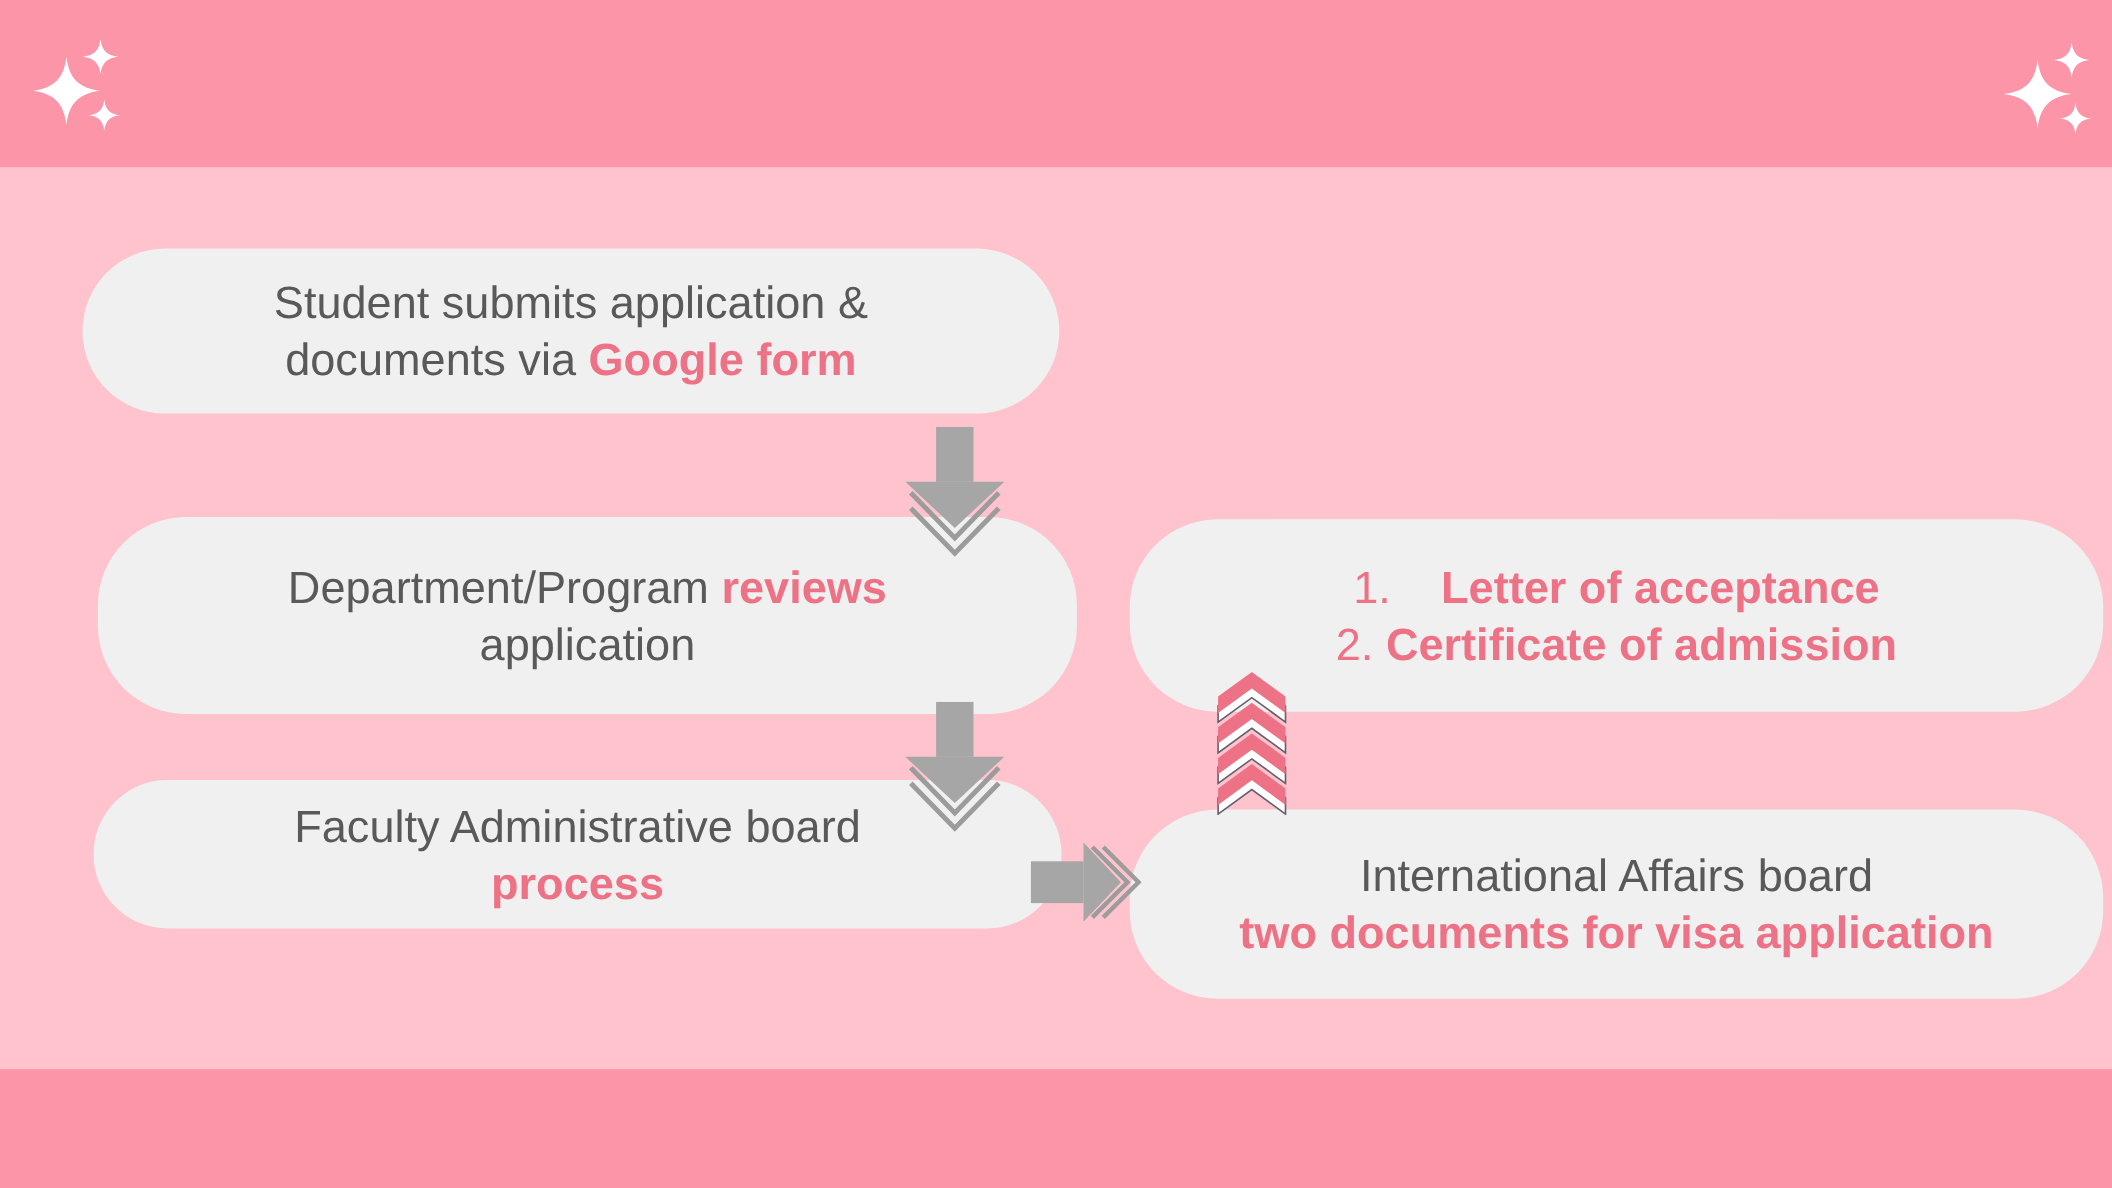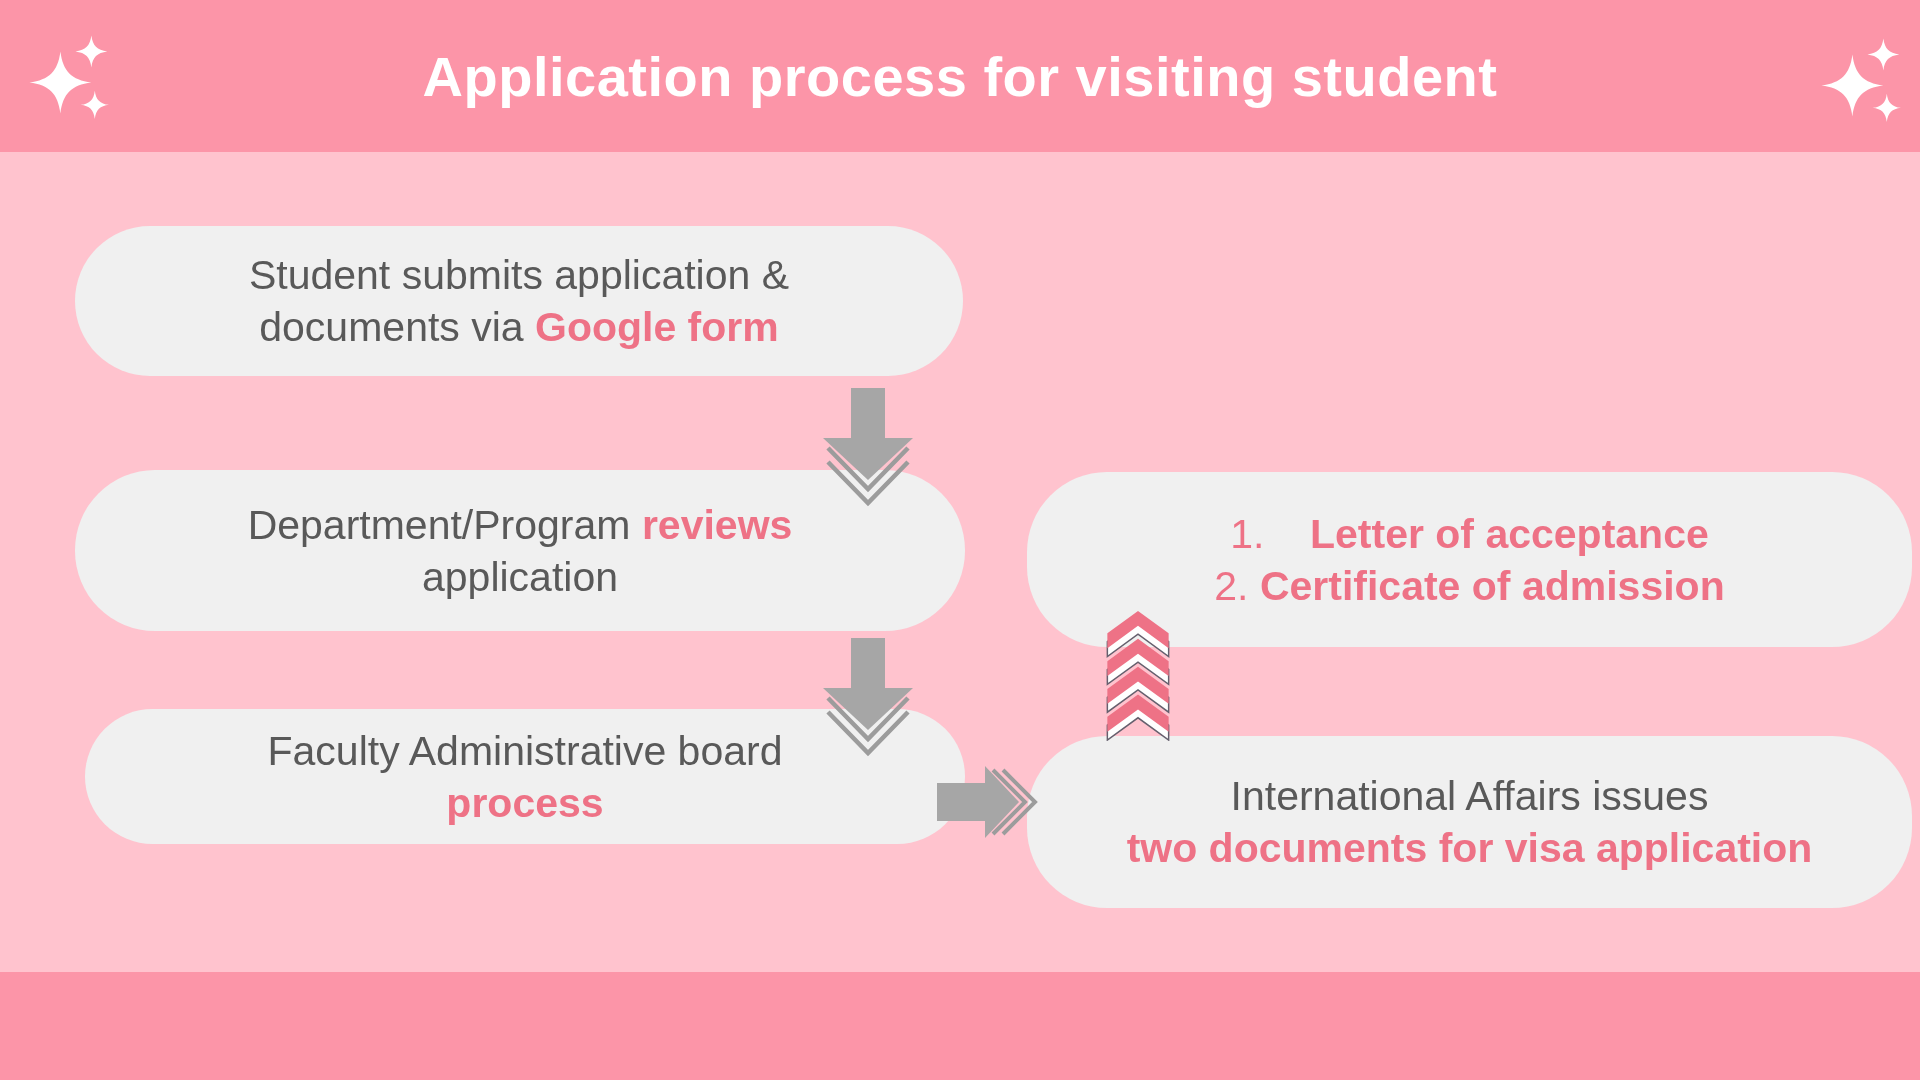--- a/index.html
+++ b/index.html
@@ -46,21 +46,21 @@
     color:var(--text-gray);
     font-size:41px;
     line-height:52px;
     text-align:center;
     z-index:1;
   }
   .box .accent{color:var(--accent-pink);margin-top:48px;}
   .box .bold{font-weight:bold;}
 
   #box-step1{left:75px;top:226px;width:888px;height:150px;}
-  #box-step2{left:75px;top:470px;width:890px;height:161px;text-align:center;}
+  #box-step2{left:89px;top:470px;width:890px;height:179px;text-align:center;}
   #box-step3{left:85px;top:709px;width:880px;height:135px;}
   #box-docs {left:1027px;top:472px;width:885px;height:175px;}
   #box-issue{left:1027px;top:736px;width:885px;height:172px;}
 
   .arrow{position:absolute;z-index:2;}
   #arrow-down-1{left:823px;top:388px;width:90px;height:120px;}
   #arrow-down-2{left:823px;top:638px;width:90px;height:120px;}
   #arrow-right {left:937px;top:766px;width:105px;height:72px;}
   #chevrons-up {left:1106px;top:611px;width:64px;height:130px;}
 </style>
@@ -69,21 +69,20 @@
 
 <header class="band header">
   <svg class="sparkle left" viewBox="0 0 100 110" xmlns="http://www.w3.org/2000/svg">
     <g fill="#ffffff">
       <path transform="translate(40,66) scale(0.72)" d="M0 -50 C4 -18 18 -4 50 0 C18 4 4 18 0 50 C-4 18 -18 4 -50 0 C-18 -4 -4 -18 0 -50 Z"></path>
       <path transform="translate(76,30) scale(0.37)" d="M0 -50 C4 -18 18 -4 50 0 C18 4 4 18 0 50 C-4 18 -18 4 -50 0 C-18 -4 -4 -18 0 -50 Z"></path>
       <path transform="translate(80,92) scale(0.33)" d="M0 -50 C4 -18 18 -4 50 0 C18 4 4 18 0 50 C-4 18 -18 4 -50 0 C-18 -4 -4 -18 0 -50 Z"></path>
     </g>
   </svg>
 
-  <h1 class="page-title">Application process for visiting student</h1>
 
   <svg class="sparkle right" viewBox="0 0 100 110" xmlns="http://www.w3.org/2000/svg">
     <g fill="#ffffff">
       <path transform="translate(40,66) scale(0.72)" d="M0 -50 C4 -18 18 -4 50 0 C18 4 4 18 0 50 C-4 18 -18 4 -50 0 C-18 -4 -4 -18 0 -50 Z"></path>
       <path transform="translate(76,30) scale(0.37)" d="M0 -50 C4 -18 18 -4 50 0 C18 4 4 18 0 50 C-4 18 -18 4 -50 0 C-18 -4 -4 -18 0 -50 Z"></path>
       <path transform="translate(80,92) scale(0.33)" d="M0 -50 C4 -18 18 -4 50 0 C18 4 4 18 0 50 C-4 18 -18 4 -50 0 C-18 -4 -4 -18 0 -50 Z"></path>
     </g>
   </svg>
 </header>
 
@@ -103,21 +102,21 @@
     <div class="box-line"><span>Faculty Administrative board</span></div>
     <div class="box-line"><span class="accent bold">process</span></div>
   </div>
 
   <div class="box" id="box-docs">
     <div class="box-line"><span class="accent">1.&nbsp;&nbsp;&nbsp;&nbsp;</span><span class="accent bold">Letter of acceptance</span></div>
     <div class="box-line"><span class="accent">2.&nbsp;</span><span class="accent bold">Certificate of admission</span></div>
   </div>
 
   <div class="box" id="box-issue">
-    <div class="box-line"><span>International Affairs issues</span></div>
+    <div class="box-line"><span>International Affairs board</span></div>
     <div class="box-line"><span class="accent bold">two documents for visa application</span></div>
   </div>
 
   <svg class="arrow" id="arrow-down-1" viewBox="0 0 90 120" xmlns="http://www.w3.org/2000/svg">
     <rect x="28" y="0" width="34" height="50" fill="#A6A6A6"></rect>
     <polygon points="0,50 90,50 45,92" fill="#A6A6A6"></polygon>
     <polyline points="5,60 45,101 85,60" fill="none" stroke="#9C9C9C" stroke-width="4.5"></polyline>
     <polyline points="5,74 45,115 85,74" fill="none" stroke="#9C9C9C" stroke-width="4.5"></polyline>
   </svg>
 

